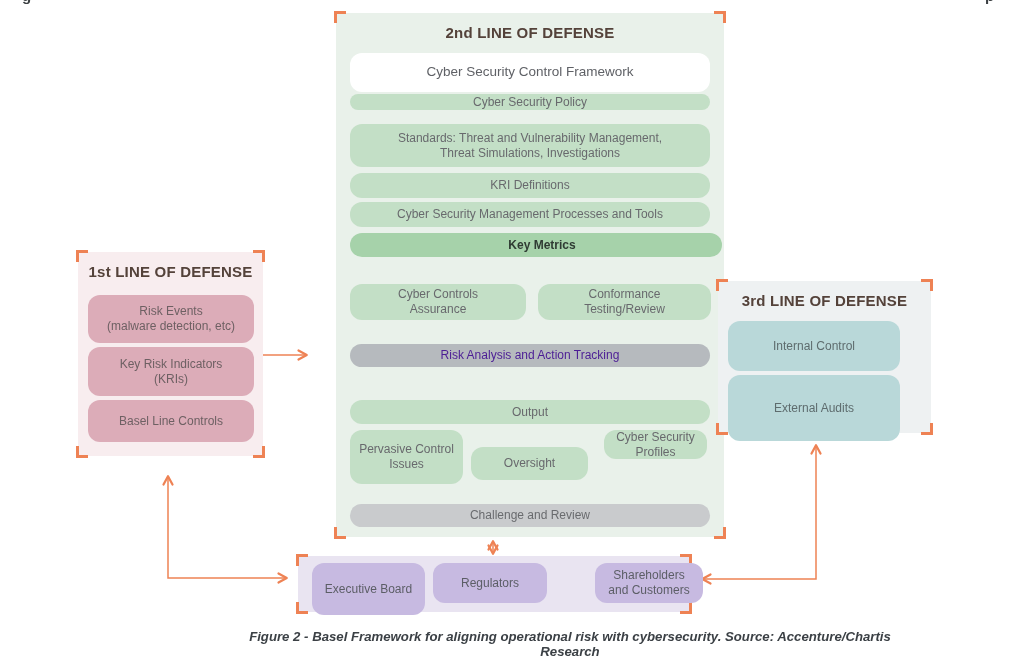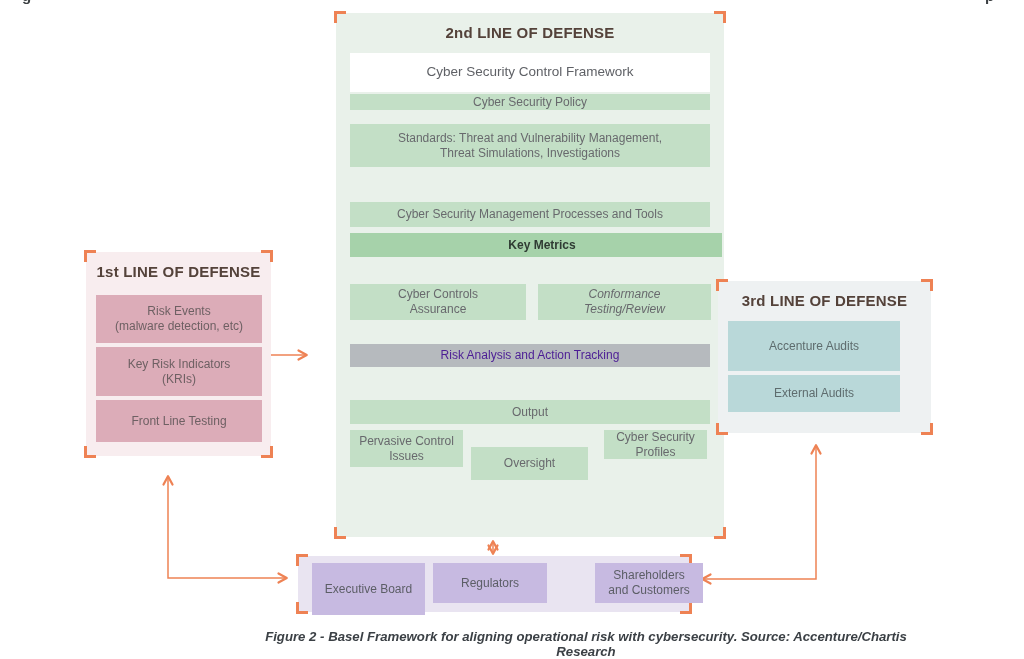--- a/index.html
+++ b/index.html
@@ -10,42 +10,43 @@
   .panel{position:absolute;}
   .panel-title{
     position:absolute;left:0;right:0;top:11px;text-align:center;
     font-size:15px;font-weight:600;letter-spacing:.2px;
     color:var(--title_brown,#54423a);
   }
   .box{
     position:absolute;display:flex;align-items:center;justify-content:center;
     text-align:center;font-size:12px;line-height:1.25;white-space:pre-line;
     color:var(--text_gray,#68696d);
+    border-radius:12px;
   }
   .p-green{background:var(--panel_green,#e9f1ea);margin-left:38px;}
-  .p-pink{background:var(--panel_pink,#f8edef);margin-left:8px;}
+  .p-pink{background:var(--panel_pink,#f8edef);}
   .p-gray{background:var(--panel_gray,#eef1f2);padding-left:24px;}
   .p-purple{background:var(--panel_purple,#e9e4f1);}
   .b-green{background:var(--box_green,#c3dfc6);}
   .b-green-dark{background:var(--box_green_dark,#a6d2aa);color:#2f3b33;font-weight:600;}
   .b-white{background:#ffffff;font-size:13.5px;color:#5f6166;}
   .b-gray{background:var(--box_gray,#b6babe);color:#4c1d95;}
   .b-gray-light{background:var(--box_gray_light,#c9cbcd);color:#696b6e;}
   .b-pink{background:var(--box_pink,#dcacb8);color:#6e6063;}
   .b-teal{background:var(--box_teal,#b9d8d9);color:#5e6c6e;}
   .b-purple{background:var(--box_purple,#c7bae1);color:#5c5e66;}
   .corner{position:absolute;width:9px;height:9px;pointer-events:none;}
   .corner.tl{top:-2px;left:-2px;border-top:3px solid var(--accent_orange,#ee8254);border-left:3px solid var(--accent_orange,#ee8254);}
   .corner.tr{top:-2px;right:-2px;border-top:3px solid var(--accent_orange,#ee8254);border-right:3px solid var(--accent_orange,#ee8254);}
   .corner.bl{bottom:-2px;left:-2px;border-bottom:3px solid var(--accent_orange,#ee8254);border-left:3px solid var(--accent_orange,#ee8254);}
   .corner.br{bottom:-2px;right:-2px;border-bottom:3px solid var(--accent_orange,#ee8254);border-right:3px solid var(--accent_orange,#ee8254);}
   #arrows{position:absolute;left:0;top:0;width:1024px;height:659px;pointer-events:none;}
   #arrows path{fill:none;stroke:var(--accent_orange,#ee8254);stroke-width:1.5;}
   .caption{
-    position:absolute;left:250px;top:629px;width:672px;text-align:center;
+    position:absolute;left:234px;top:629px;width:672px;text-align:center;
     font-size:13.2px;font-style:italic;font-weight:600;color:var(--caption_dark,#3b4045);
   }
   .fragment{position:absolute;top:-13px;font-size:15px;font-weight:600;color:#3c4043;}
 </style>
 </head>
 <body>
 
 <div id="stage">
 
   <span class="fragment" style="left:22px;">g</span>
@@ -78,56 +79,58 @@
   <div class="panel p-pink" style="left:78px;top:252px;width:185px;height:204px;">
     <i class="corner tl"></i>
     <i class="corner tr"></i>
     <i class="corner bl"></i>
     <i class="corner br"></i>
     <div class="panel-title">1st LINE OF DEFENSE</div>
     <div class="box b-pink" style="left:10px;top:43px;width:166px;height:48px;">Risk Events
 (malware detection, etc)</div>
     <div class="box b-pink" style="left:10px;top:95px;width:166px;height:49px;">Key Risk Indicators
 (KRIs)</div>
-    <div class="box b-pink" style="left:10px;top:148px;width:166px;height:42px;">Front Line Testing</div>
+    <div class="box b-pink" style="left:10px;top:148px;width:166px;height:42px;">Basel Line Controls</div>
   </div>
 
   <div class="panel p-green" style="left:298px;top:13px;width:388px;height:524px;">
     <i class="corner tl"></i>
     <i class="corner tr"></i>
     <i class="corner bl"></i>
     <i class="corner br"></i>
     <div class="panel-title">2nd LINE OF DEFENSE</div>
     <div class="box b-white" style="left:14px;top:40px;width:360px;height:39px;">Cyber Security Control Framework</div>
     <div class="box b-green" style="left:14px;top:81px;width:360px;height:16px;">Cyber Security Policy</div>
     <div class="box b-green" style="left:14px;top:111px;width:360px;height:43px;">Standards: Threat and Vulnerability Management,
 Threat Simulations, Investigations</div>
+    <div class="box b-green" style="left:14px;top:160px;width:360px;height:25px;">KRI Definitions</div>
     <div class="box b-green" style="left:14px;top:189px;width:360px;height:25px;">Cyber Security Management Processes and Tools</div>
     <div class="box b-green-dark" style="left:14px;top:220px;width:360px;height:24px;padding-left:12px;">Key Metrics</div>
     <div class="box b-green" style="left:14px;top:271px;width:176px;height:36px;">Cyber Controls
 Assurance</div>
-    <div class="box b-green" style="left:202px;top:271px;width:173px;height:36px;font-style:italic;">Conformance
+    <div class="box b-green" style="left:202px;top:271px;width:173px;height:36px;">Conformance
 Testing/Review</div>
     <div class="box b-gray" style="left:14px;top:331px;width:360px;height:23px;">Risk Analysis and Action Tracking</div>
     <div class="box b-green" style="left:14px;top:387px;width:360px;height:24px;">Output</div>
-    <div class="box b-green" style="left:14px;top:417px;width:113px;height:37px;">Pervasive Control
+    <div class="box b-green" style="left:14px;top:417px;width:113px;height:54px;">Pervasive Control
 Issues</div>
     <div class="box b-green" style="left:135px;top:434px;width:117px;height:33px;">Oversight</div>
     <div class="box b-green" style="left:268px;top:417px;width:103px;height:29px;">Cyber Security
 Profiles</div>
+    <div class="box b-gray-light" style="left:14px;top:491px;width:360px;height:23px;">Challenge and Review</div>
   </div>
 
   <div class="panel p-gray" style="left:718px;top:281px;width:189px;height:152px;">
     <i class="corner tl"></i>
     <i class="corner tr"></i>
     <i class="corner bl"></i>
     <i class="corner br"></i>
     <div class="panel-title">3rd LINE OF DEFENSE</div>
-    <div class="box b-teal" style="left:10px;top:40px;width:172px;height:50px;">Accenture Audits</div>
-    <div class="box b-teal" style="left:10px;top:94px;width:172px;height:37px;">External Audits</div>
+    <div class="box b-teal" style="left:10px;top:40px;width:172px;height:50px;">Internal Control</div>
+    <div class="box b-teal" style="left:10px;top:94px;width:172px;height:66px;">External Audits</div>
   </div>
 
   <div class="panel p-purple" style="left:298px;top:556px;width:392px;height:56px;">
     <i class="corner tl"></i>
     <i class="corner tr"></i>
     <i class="corner bl"></i>
     <i class="corner br"></i>
     <div class="box b-purple" style="left:14px;top:7px;width:113px;height:52px;">Executive Board</div>
     <div class="box b-purple" style="left:135px;top:7px;width:114px;height:40px;">Regulators</div>
     <div class="box b-purple" style="left:257px;top:7px;width:108px;height:40px;margin-left:40px;">Shareholders

